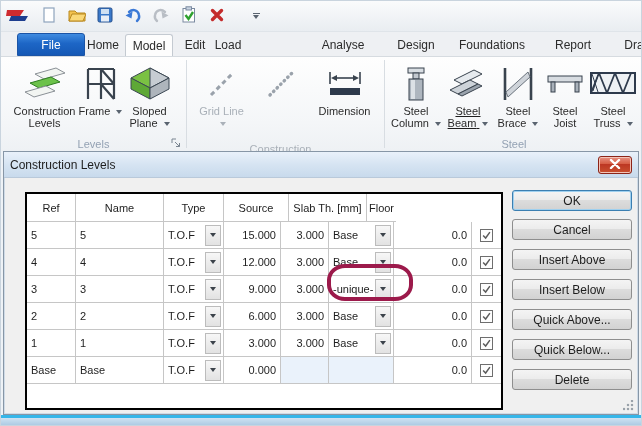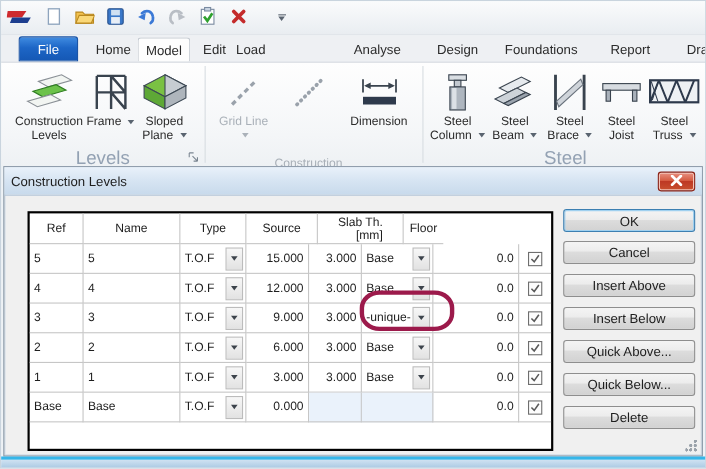--- a/index.html
+++ b/index.html
@@ -30,42 +30,42 @@
   .ribbon { position:absolute; left:0; top:55px; width:642px; height:95px;
             background:linear-gradient(#fefefe,#f4f6f8 70%,#eef1f4); border-top:1px solid #d6dbe0; display:flex; }
   .rgroup { position:relative; height:100%; display:flex; flex-direction:column; }
   .rgroup .items { flex:1; display:flex; justify-content:center; padding-top:4px; }
   .ritem { display:flex; flex-direction:column; align-items:center; text-align:center; padding-top:2px; }
   .ritem .ricon { height:42px; display:flex; align-items:center; justify-content:center; }
   .ritem .rlabel { font-size:11px; line-height:12px; color:#2b2b2b; }
   .ritem .rlabel .arrow { display:inline-block; vertical-align:middle; margin-left:3px; }
   .ritem.disabled .rlabel { color:#a9b0b8; }
   .gfooter { height:15px; display:flex; align-items:center; justify-content:center; position:relative; }
-  .glabel { color:#93a1b3; font-size:17px; }
+  .glabel { color:#93a1b3; font-size:11px; }
   .launcher { position:absolute; right:5px; top:2px; }
   .gsep { width:1px; height:88px; background:#d8dde2; margin-top:3px; }
 
   
   .dialog { position:absolute; left:2px; top:150px; width:636px; height:264px;
             border:1px solid #8796a6; background:#f0f0f0; box-shadow:0 0 0 1px #cfdbe7 inset; }
   .titlebar { height:26px; background:linear-gradient(#e9f1fa,#d6e4f2 50%,#c8daec);
               display:flex; align-items:center; padding:0 6px; border-bottom:1px solid #b9c9da; }
   .titlebar .title { font-size:12px; color:#1e1e1e; flex:1; }
   .closebtn { width:34px; height:18px; border:1px solid #8c2418; border-radius:3px;
               background:linear-gradient(#e89182,#d55b41 45%,#bd3723 46%,#c8502f);
               display:flex; align-items:center; justify-content:center; box-shadow:0 0 0 1px #f3c4b8 inset; }
   .dbody { position:relative; height:237px; }
 
   
   .ctable { position:absolute; left:21px; top:14px; width:478px; height:218px; background:#fff; border:2px solid #000; }
   .trow { display:flex; }
   .cell { border-right:1px solid #c6c6c6; border-bottom:1px solid #c6c6c6; display:flex; align-items:center;
           padding:0 4px; height:27px; overflow:hidden; }
   .cell:last-child { border-right:none; }
-  .hrow .cell { height:28px; justify-content:center; text-align:right; line-height:12px; padding:0 18px; }
+  .hrow .cell { height:28px; justify-content:center; text-align:left; line-height:12px; padding:0 4px; }
   .c0{width:49px;} .c1{width:88px;} .c2{width:60px;} .c3{width:57px;} .c4{width:48px;} .c5{width:65px;} .c6{width:78px;} .c7{width:29px; justify-content:center;}
   .num { justify-content:flex-end; }
   .combo { justify-content:space-between; padding-right:2px; }
   .dropbtn { width:16px; height:21px; background:linear-gradient(#f7f7f7,#e2e2e2); border:1px solid #bcbcbc;
              display:flex; align-items:center; justify-content:center; }
   .ro { background:#eaf2fb; }
   .checkbox { width:13px; height:13px; border:1px solid #6e6e6e; background:#fdfdfd; display:flex; align-items:center; justify-content:center; }
 
   
   .btncol { position:absolute; left:508px; top:12px; width:120px; }
@@ -146,21 +146,21 @@
             <path d="M3.5 3.5 L12.5 12.5 M12.5 3.5 L3.5 12.5" stroke="#c42b2b" stroke-width="3.4" stroke-linecap="round"></path>
           </svg></span>
     </button>
     <span class="qat-more">
       <span class="bar"></span>
       <span class="tri dim"></span>
     </span>
   </div>
 
   <div class="tabrow">
-    <div class="tab file" style="left:16px;width:54px;">
+    <div class="tab file" style="left:16px;width:68px;">
         <span>File</span>
       </div>
     <div class="tab" style="left:76px;width:52px;">
         <span>Home</span>
       </div>
     <div class="tab active" style="left:124px;width:48px;">
         <span>Model</span>
       </div>
     <div class="tab" style="left:172px;width:44px;">
         <span>Edit</span>
@@ -280,21 +280,21 @@
           <span class="ricon">
             <svg viewBox="0 0 26 36" width="26" height="36">
               <rect x="5" y="2" width="16" height="5" fill="#d9dee3" stroke="#39434e"></rect>
               <rect x="10" y="7" width="6" height="6" fill="#c2c8cf" stroke="#39434e"></rect>
               <rect x="6" y="13" width="14" height="21" fill="#aeb6bf" stroke="#39434e"></rect>
               <rect x="8" y="14" width="4" height="19" fill="#dce1e6"></rect>
             </svg>
           </span>
           <span class="rlabel"><span>Steel Column</span> <span class="arrow tri dim"></span></span>
         </div>
-        <div class="ritem" style="width:50px;">
+        <div class="ritem" style="width:50px;text-decoration:underline;">
           <span class="ricon">
             <svg viewBox="0 0 40 36" width="40" height="36">
               <polygon points="6,14 26,4 34,8 14,18" fill="#e6eaee" stroke="#39434e"></polygon>
               <polygon points="14,18 20,15 20,25 14,28" fill="#b8bfc7" stroke="#39434e"></polygon>
               <polygon points="2,24 22,14 30,18 10,28" fill="#cdd3d9" stroke="#39434e"></polygon>
               <polygon points="10,28 30,18 34,20 14,30" fill="#9aa3ad" stroke="#39434e"></polygon>
             </svg>
           </span>
           <span class="rlabel"><span>Steel Beam</span> <span class="arrow tri dim"></span></span>
         </div>

